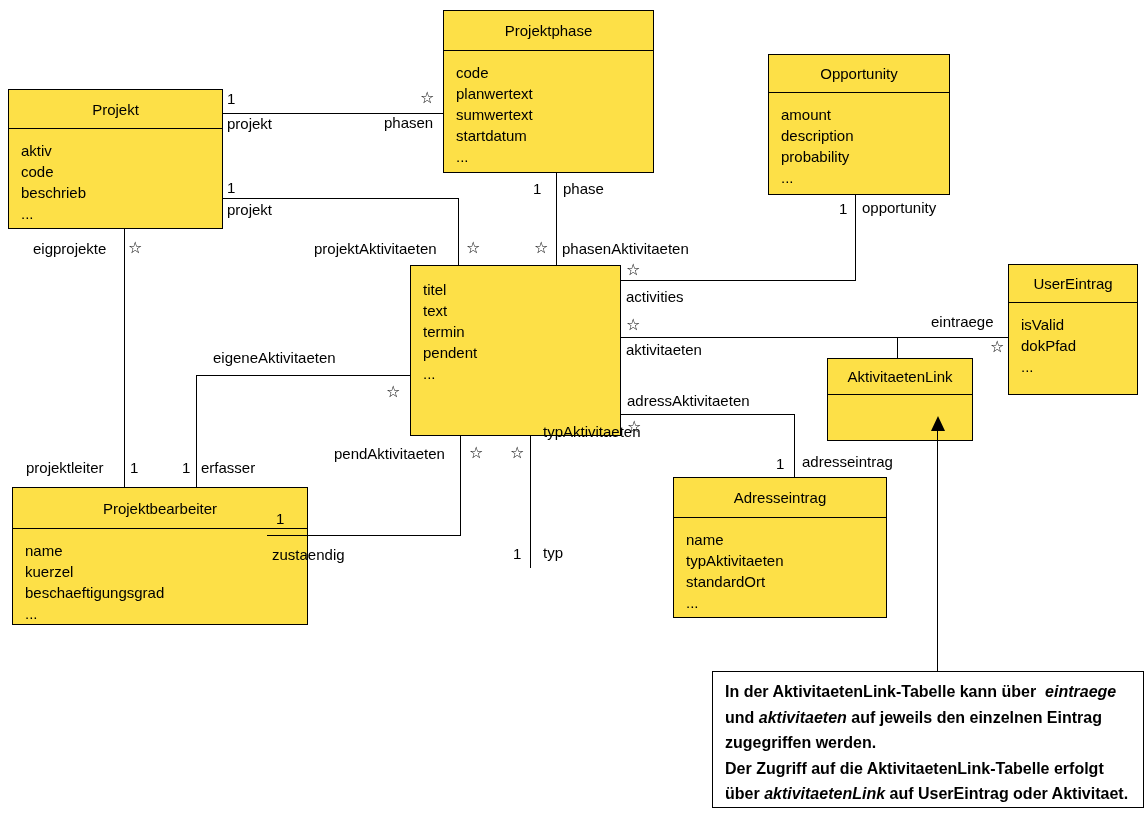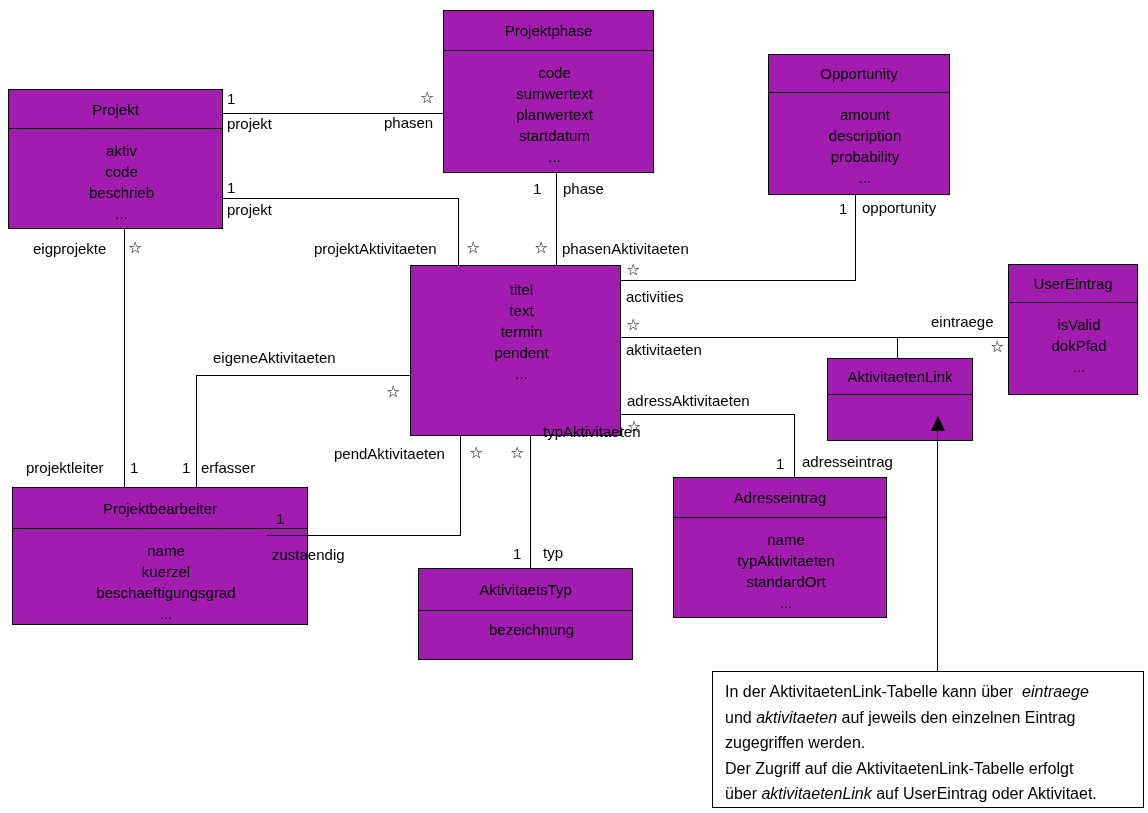--- a/index.html
+++ b/index.html
@@ -1,46 +1,46 @@
 <!DOCTYPE html>
 <html><head>
 <meta charset="utf-8">
 <style>
   html,body{margin:0;padding:0;background:#ffffff;}
   #canvas{position:relative;width:1148px;height:813px;background:#ffffff;
           font-family:"Liberation Sans",sans-serif;color:#000;overflow:hidden;}
-  .cls{position:absolute;background:#a21caf;border:1px solid #000;box-sizing:border-box;text-align:center;}
+  .cls{position:absolute;background:#fde047;border:1px solid #000;box-sizing:border-box;}
   .cls-title{display:flex;align-items:center;justify-content:center;
              border-bottom:1px solid #000;font-size:15px;box-sizing:border-box;}
   .cls-attrs{padding:11px 0 0 12px;font-size:15px;line-height:21px;}
   .attr{white-space:nowrap;}
   .ln{position:absolute;background:#000;}
   .lbl{position:absolute;font-size:15px;line-height:16px;white-space:nowrap;}
   .star{position:absolute;font-size:16px;line-height:16px;
         font-family:"DejaVu Sans","Liberation Sans",sans-serif;}
   .arrowhead{position:absolute;width:0;height:0;
              border-left:7px solid transparent;border-right:7px solid transparent;
              border-bottom:15px solid #000;}
   .note{position:absolute;left:712px;top:671px;width:432px;height:137px;
         border:1px solid #000;background:#fff;box-sizing:border-box;
-        padding:7px 12px;font-size:16px;line-height:25.5px;}
+        padding:7px 12px;font-size:16px;line-height:25.5px;font-weight:bold;}
   .note-line{white-space:pre-wrap;}
   .note-line .it{font-style:italic;}
 </style>
 </head>
 <body>
 
 <div id="canvas">
 
   <div class="cls" style="left:443px;top:10px;width:211px;height:163px">
     <div class="cls-title" style="height:40px">Projektphase</div>
     <div class="cls-attrs">
       <div class="attr">code</div>
+      <div class="attr">planwertext</div>
       <div class="attr">sumwertext</div>
-      <div class="attr">planwertext</div>
       <div class="attr">startdatum</div>
       <div class="attr">...</div>
     </div>
   </div>
 
   <div class="cls" style="left:8px;top:89px;width:215px;height:140px">
     <div class="cls-title" style="height:39px">Projekt</div>
     <div class="cls-attrs">
       <div class="attr">aktiv</div>
       <div class="attr">code</div>
@@ -86,26 +86,20 @@
   <div class="cls" style="left:12px;top:487px;width:296px;height:138px">
     <div class="cls-title" style="height:41px">Projektbearbeiter</div>
     <div class="cls-attrs">
       <div class="attr">name</div>
       <div class="attr">kuerzel</div>
       <div class="attr">beschaeftigungsgrad</div>
       <div class="attr">...</div>
     </div>
   </div>
 
-  <div class="cls" style="left:418px;top:568px;width:215px;height:92px">
-    <div class="cls-title" style="height:42px">AktivitaetsTyp</div>
-    <div class="cls-attrs" style="padding-top:8px">
-      <div class="attr">bezeichnung</div>
-    </div>
-  </div>
 
   <div class="cls" style="left:673px;top:477px;width:214px;height:141px">
     <div class="cls-title" style="height:40px">Adresseintrag</div>
     <div class="cls-attrs">
       <div class="attr">name</div>
       <div class="attr">typAktivitaeten</div>
       <div class="attr">standardOrt</div>
       <div class="attr">...</div>
     </div>
   </div>

